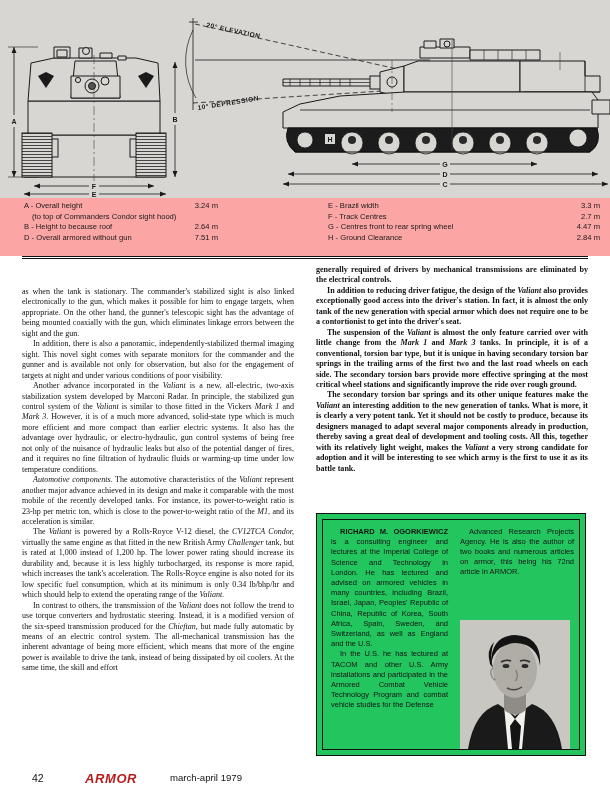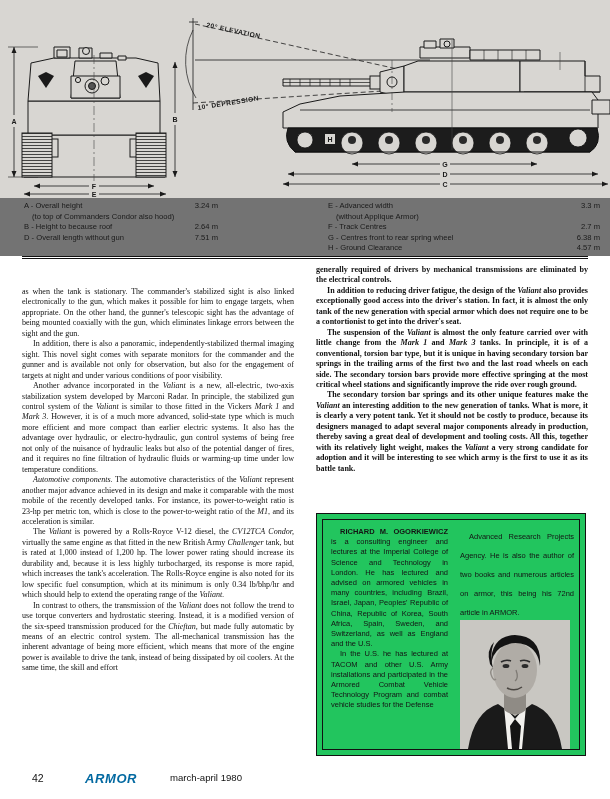--- a/index.html
+++ b/index.html
@@ -8,21 +8,21 @@
 
   .page{position:absolute;left:0;top:0;width:610px;height:799px;background:#fff;}
 
   
   .diagram-wrap{position:absolute;left:0;top:0;width:610px;height:198px;
       background:#d8d6d2;overflow:hidden;}
   .diagram-wrap svg{display:block;}
 
   
   .spec-area{position:absolute;left:0;top:198px;width:610px;height:58px;
-      background:#737373;}
+      background:#fca5a5;}
   .spec-col{position:absolute;top:3px;font-family:"Liberation Sans", sans-serif;
       font-size:7.6px;line-height:10.6px;color:#1a1a1a;}
   .spec-left{left:24px;width:270px;}
   .spec-right{left:328px;width:272px;}
   .spec-row{position:relative;white-space:nowrap;}
   .spec-sub{display:block;padding-left:8px;}
   .spec-val{position:absolute;right:0;top:0;}
   .spec-left .spec-val{right:76px;}
   .spec-right .spec-val{right:0px;}
 
@@ -42,35 +42,35 @@
   
   .bio-box{position:absolute;left:316px;top:513px;width:270px;height:243px;
       border:1.3px solid #111;background:#22c55e;box-sizing:border-box;}
   .bio-inner{position:absolute;left:5px;top:5px;right:5px;bottom:5px;
       border:1px solid #111;box-sizing:border-box;padding:7px 8px 6px 8px;}
   .bio-cols{position:relative;width:100%;height:100%;}
   .bio-c1{position:absolute;left:0;top:0;width:117px;
       font-family:"Liberation Sans", sans-serif;font-size:7.5px;line-height:10.2px;
       text-align:justify;color:#141414;}
   .bio-c2{position:absolute;left:129px;top:0;width:114px;
-      font-family:"Liberation Sans", sans-serif;font-size:7.5px;line-height:19px;
+      font-family:"Liberation Sans", sans-serif;font-size:7.5px;line-height:10px;
       text-align:justify;color:#141414;}
   .bio-c1 p,.bio-c2 p{margin:0;text-indent:9px;}
   .bio-c1 p.first{text-indent:9px;}
   .bio-name{font-weight:bold;}
   .portrait{position:absolute;left:129px;top:93px;width:110px;height:129px;
       background:#cfcdc8;overflow:hidden;}
   .portrait svg{display:block;}
 
   
   .footer{position:absolute;left:0;top:772px;width:610px;height:22px;}
   .f-page{position:absolute;left:32px;top:0;font-family:"Liberation Sans", sans-serif;
       font-size:10.5px;color:#111;}
   .f-mag{position:absolute;left:85px;top:-1px;font-family:"Liberation Sans", sans-serif;
-      font-size:13px;font-weight:bold;font-style:italic;letter-spacing:0.6px;color:#0369a1;}
+      font-size:13px;font-weight:bold;font-style:italic;letter-spacing:0.6px;color:#b91c1c;}
   .f-date{position:absolute;left:170px;top:0;font-family:"Liberation Sans", sans-serif;
       font-size:9.6px;color:#111;}
 </style>
 </head>
 <body>
 
 <div class="page">
 
   <div class="diagram-wrap">
     <svg width="610" height="198" viewBox="0 0 610 198" xmlns="http://www.w3.org/2000/svg">
@@ -259,49 +259,48 @@
         <text x="445" y="187" font-family="Liberation Sans, sans-serif" font-size="7" fill="#1a1a1a" stroke="none" text-anchor="middle" font-weight="bold">C</text>
       </g>
     </svg>
   </div>
 
   <div class="spec-area">
     <div class="spec-col spec-left">
       <div class="spec-row">
         <span>A - Overall height</span>
         <span class="spec-val">3.24 m</span>
-        <span class="spec-sub">(to top of Commanders Condor also hood)</span>
+        <span class="spec-sub">(to top of Commanders Condor sight hood)</span>
       </div>
       <div class="spec-row">
         <span>B - Height to because roof</span>
         <span class="spec-val">2.64 m</span>
       </div>
       <div class="spec-row">
-        <span>D - Overall length without gun</span>
+        <span>D - Overall armored without gun</span>
         <span class="spec-val">7.51 m</span>
       </div>
     </div>
 
     <div class="spec-col spec-right">
       <div class="spec-row">
-        <span>E - Advanced width</span>
+        <span>E - Brazil width</span>
         <span class="spec-val">3.3 m</span>
-        <span class="spec-sub">(without Applique Armor)</span>
       </div>
       <div class="spec-row">
         <span>F - Track Centres</span>
         <span class="spec-val">2.7 m</span>
       </div>
       <div class="spec-row">
         <span>G - Centres front to rear spring wheel</span>
-        <span class="spec-val">6.38 m</span>
+        <span class="spec-val">4.47 m</span>
       </div>
       <div class="spec-row">
         <span>H - Ground Clearance</span>
-        <span class="spec-val">4.57 m</span>
+        <span class="spec-val">2.84 m</span>
       </div>
     </div>
   </div>
 
   <div class="rule-top"></div>
   <div class="rule-bot"></div>
 
   <div class="col col-left">
     <p class="first">as when the tank is stationary. The commander's stabilized sight is also linked electronically to the gun, which makes it possible for him to engage targets, when appropriate. On the other hand, the gunner's telescopic sight has the advantage of being mounted coaxially with the gun, which eliminates linkage errors between the sight and the gun.</p>
     <p>In addition, there is also a panoramic, independently-stabilized thermal imaging sight. This novel sight comes with separate monitors for the commander and the gunner and is available not only for observation, but also for the engagement of targets at night and under various conditions of poor visibility.</p>
@@ -357,16 +356,16 @@
             <path d="M33 48 q-4 3 -1 9 q2 4 4 2" stroke="#8f8b85" stroke-width="1.4" fill="none"></path>
           </svg>
         </div>
       </div>
     </div>
   </div>
 
   <div class="footer">
     <span class="f-page">42</span>
     <span class="f-mag">ARMOR</span>
-    <span class="f-date">march-april 1980</span>
+    <span class="f-date">march-april 1979</span>
   </div>
 
 </div>
 
 </body></html>

